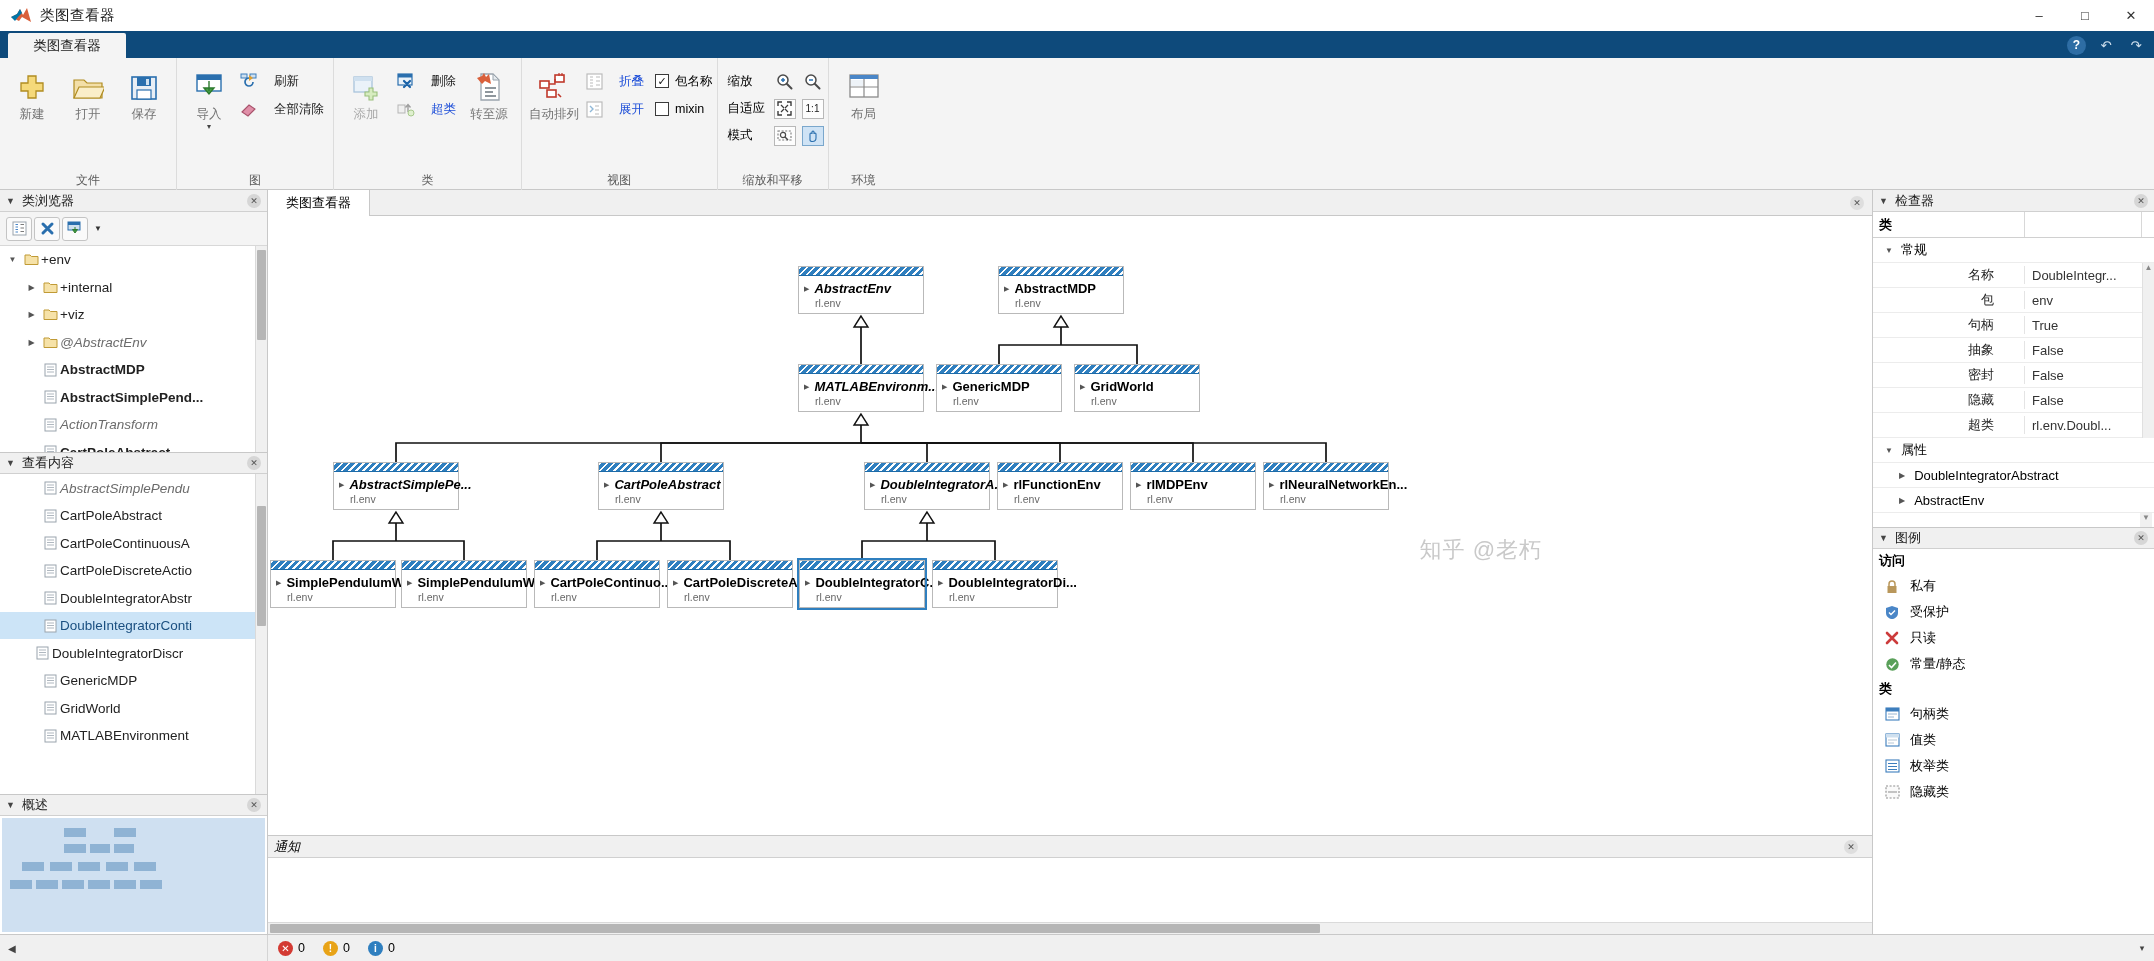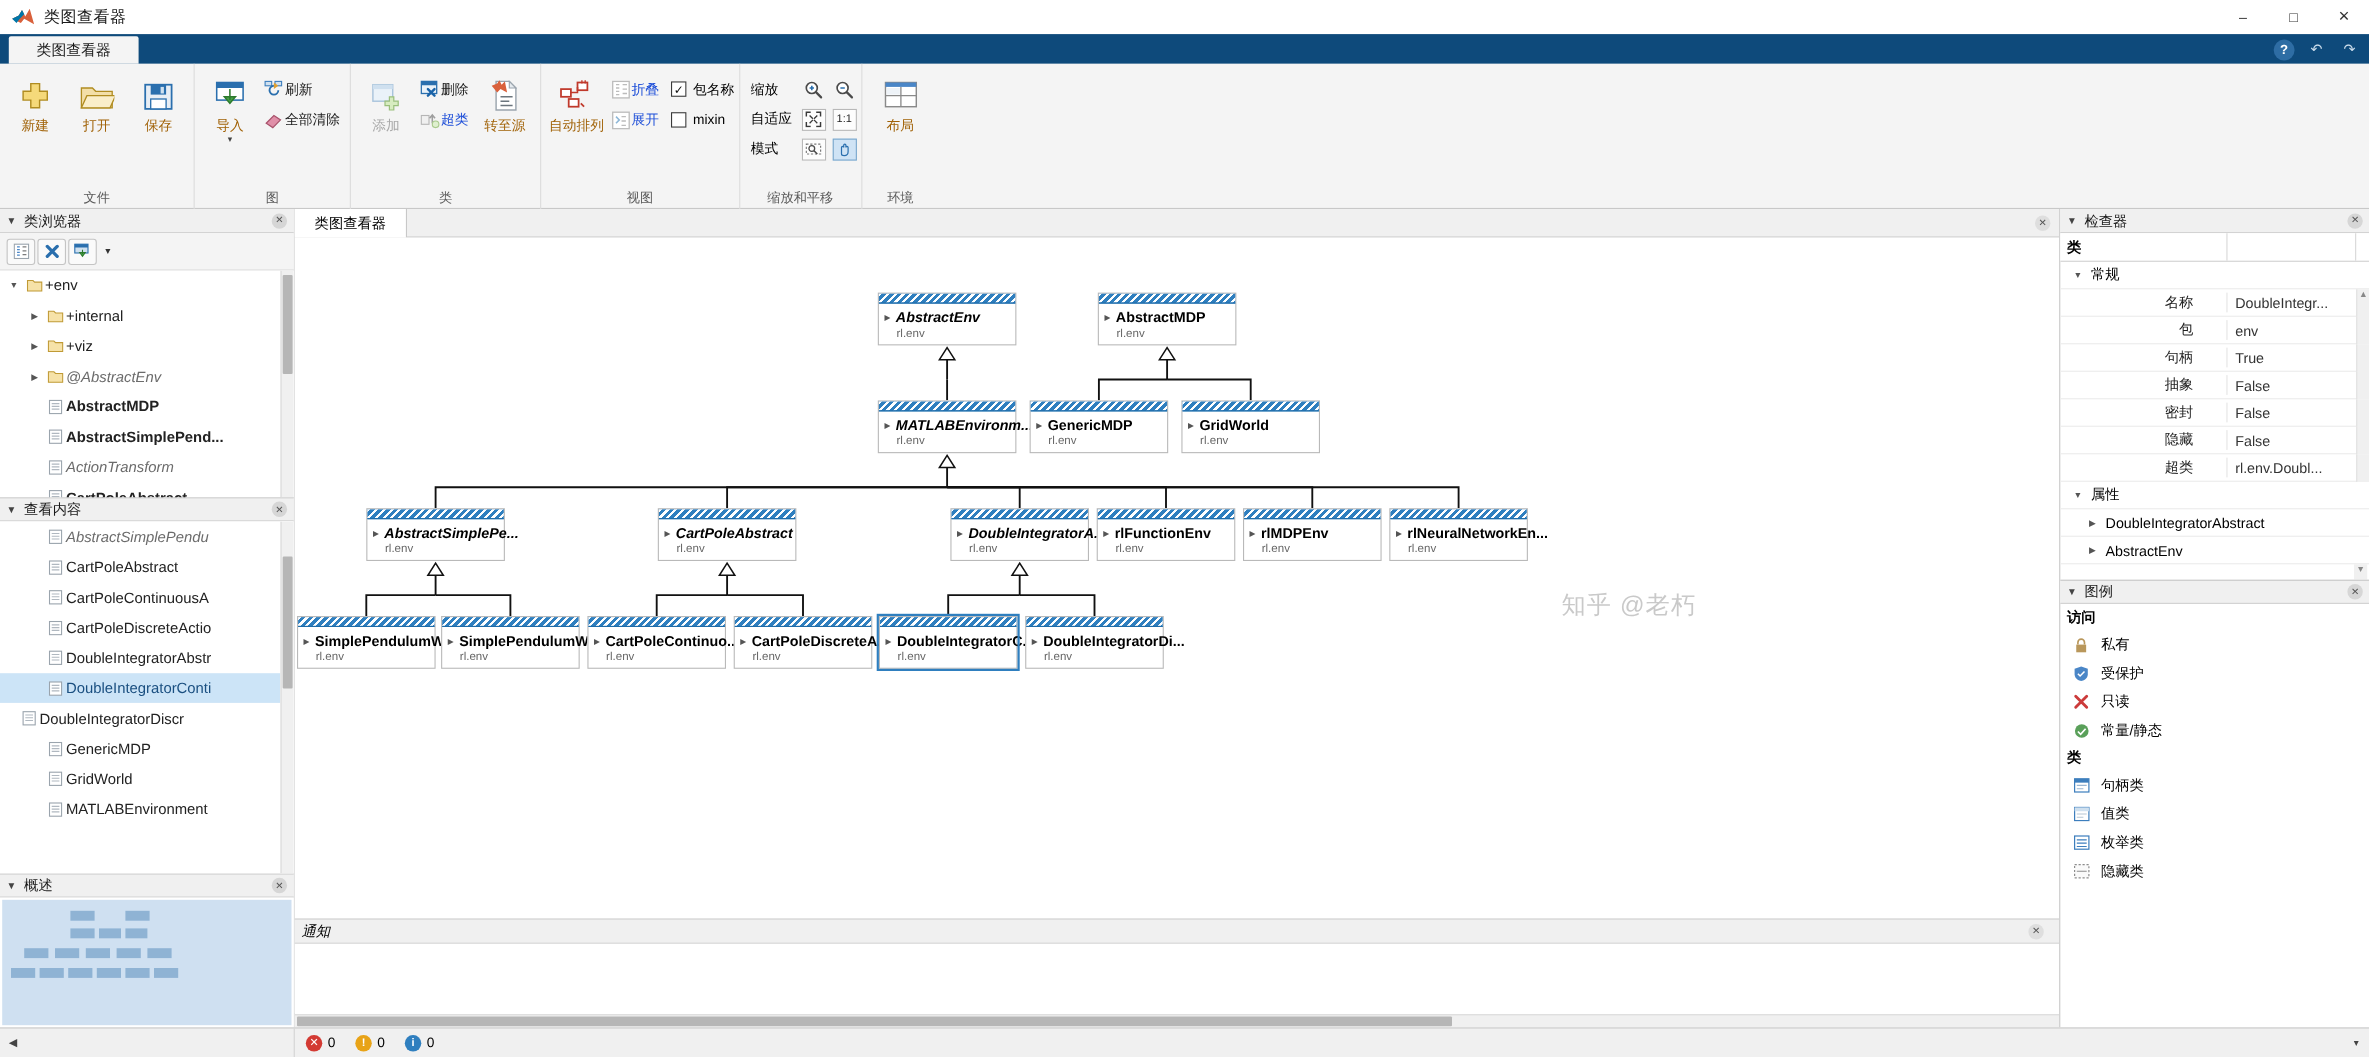--- a/index.html
+++ b/index.html
@@ -56,26 +56,26 @@
   .rgroup { position: relative; display: flex; flex-direction: column; align-items: center;
             padding: 0 4px; height: 132px; }
   .rgroup + .rgroup { border-left: 1px solid #dcdcdc; }
   .rgroup-body { flex: 1; display: flex; align-items: flex-start; padding-top: 6px; }
   .rgroup-label { height: 20px; font-size: 12px; color: #5a5a5a; display: flex;
                   align-items: center; justify-content: center; width: 100%; }
 
   .bigbtn { width: 56px; display: flex; flex-direction: column; align-items: center;
             justify-content: flex-start; padding: 4px 2px 0; cursor: default; }
   .bigbtn .ic { height: 34px; display: flex; align-items: flex-end; justify-content: center; }
-  .bigbtn .lb { font-size: 12.5px; color: #a16207; margin-top: 5px; text-align: center; line-height: 1.15; }
+  .bigbtn .lb { font-size: 12.5px; color: #737373; margin-top: 5px; text-align: center; line-height: 1.15; }
   .bigbtn.disabled .lb { color: #a8a8a8; }
   .bigbtn .caret { font-size: 8px; color: #444; margin-top: 1px; }
 
   .smallcol { display: flex; flex-direction: column; justify-content: flex-start; padding-top: 5px; gap: 4px; }
-  .smallbtn { display: flex; align-items: center; gap: 0; height: 24px; padding: 0 5px 0 2px; cursor: default; }
+  .smallbtn { display: flex; align-items: center; gap: 15px; height: 24px; padding: 0 5px 0 2px; cursor: default; }
   .smallbtn .ic { width: 20px; height: 20px; display: flex; align-items: center; justify-content: center; }
   .smallbtn .lb { font-size: 12.5px; color: #1a1a1a; white-space: nowrap; }
   .smallbtn.disabled .lb { color: #1d4ed8; }
 
   .chkrow { display: flex; align-items: center; gap: 6px; height: 24px; }
   .chkbox { width: 14px; height: 14px; border: 1.3px solid #3a3a3a; background: #fff;
             display: flex; align-items: center; justify-content: center; font-size: 11px; color: #111; }
   .chkrow .lb { font-size: 12.5px; }
 
   .zoomrow { display: flex; align-items: center; gap: 6px; height: 25px; }
@@ -634,21 +634,21 @@
           </div>
           <div class="trow sel" style="padding-left: 40px;">
             <span class="ic">
               <svg width="13" height="14" viewBox="0 0 13 14">
                 <rect x="1" y="1" width="11" height="12" fill="#fff" stroke="#9aa4ad" stroke-width="1"></rect>
                 <path d="M3 4 h7 M3 6.5 h7 M3 9 h7" stroke="#b0b8c0" stroke-width="1.1"></path>
               </svg>
             </span>
             <span class="lb" style="color: rgb(26, 79, 128);">DoubleIntegratorConti</span>
           </div>
-          <div class="trow" style="padding-left: 16px;">
+          <div class="trow" style="padding-left: 32px;">
             <span class="ic">
               <svg width="13" height="14" viewBox="0 0 13 14">
                 <rect x="1" y="1" width="11" height="12" fill="#fff" stroke="#9aa4ad" stroke-width="1"></rect>
                 <path d="M3 4 h7 M3 6.5 h7 M3 9 h7" stroke="#b0b8c0" stroke-width="1.1"></path>
               </svg>
             </span>
             <span class="lb">DoubleIntegratorDiscr</span>
           </div>
           <div class="trow" style="padding-left: 40px;">
             <span class="ic">

